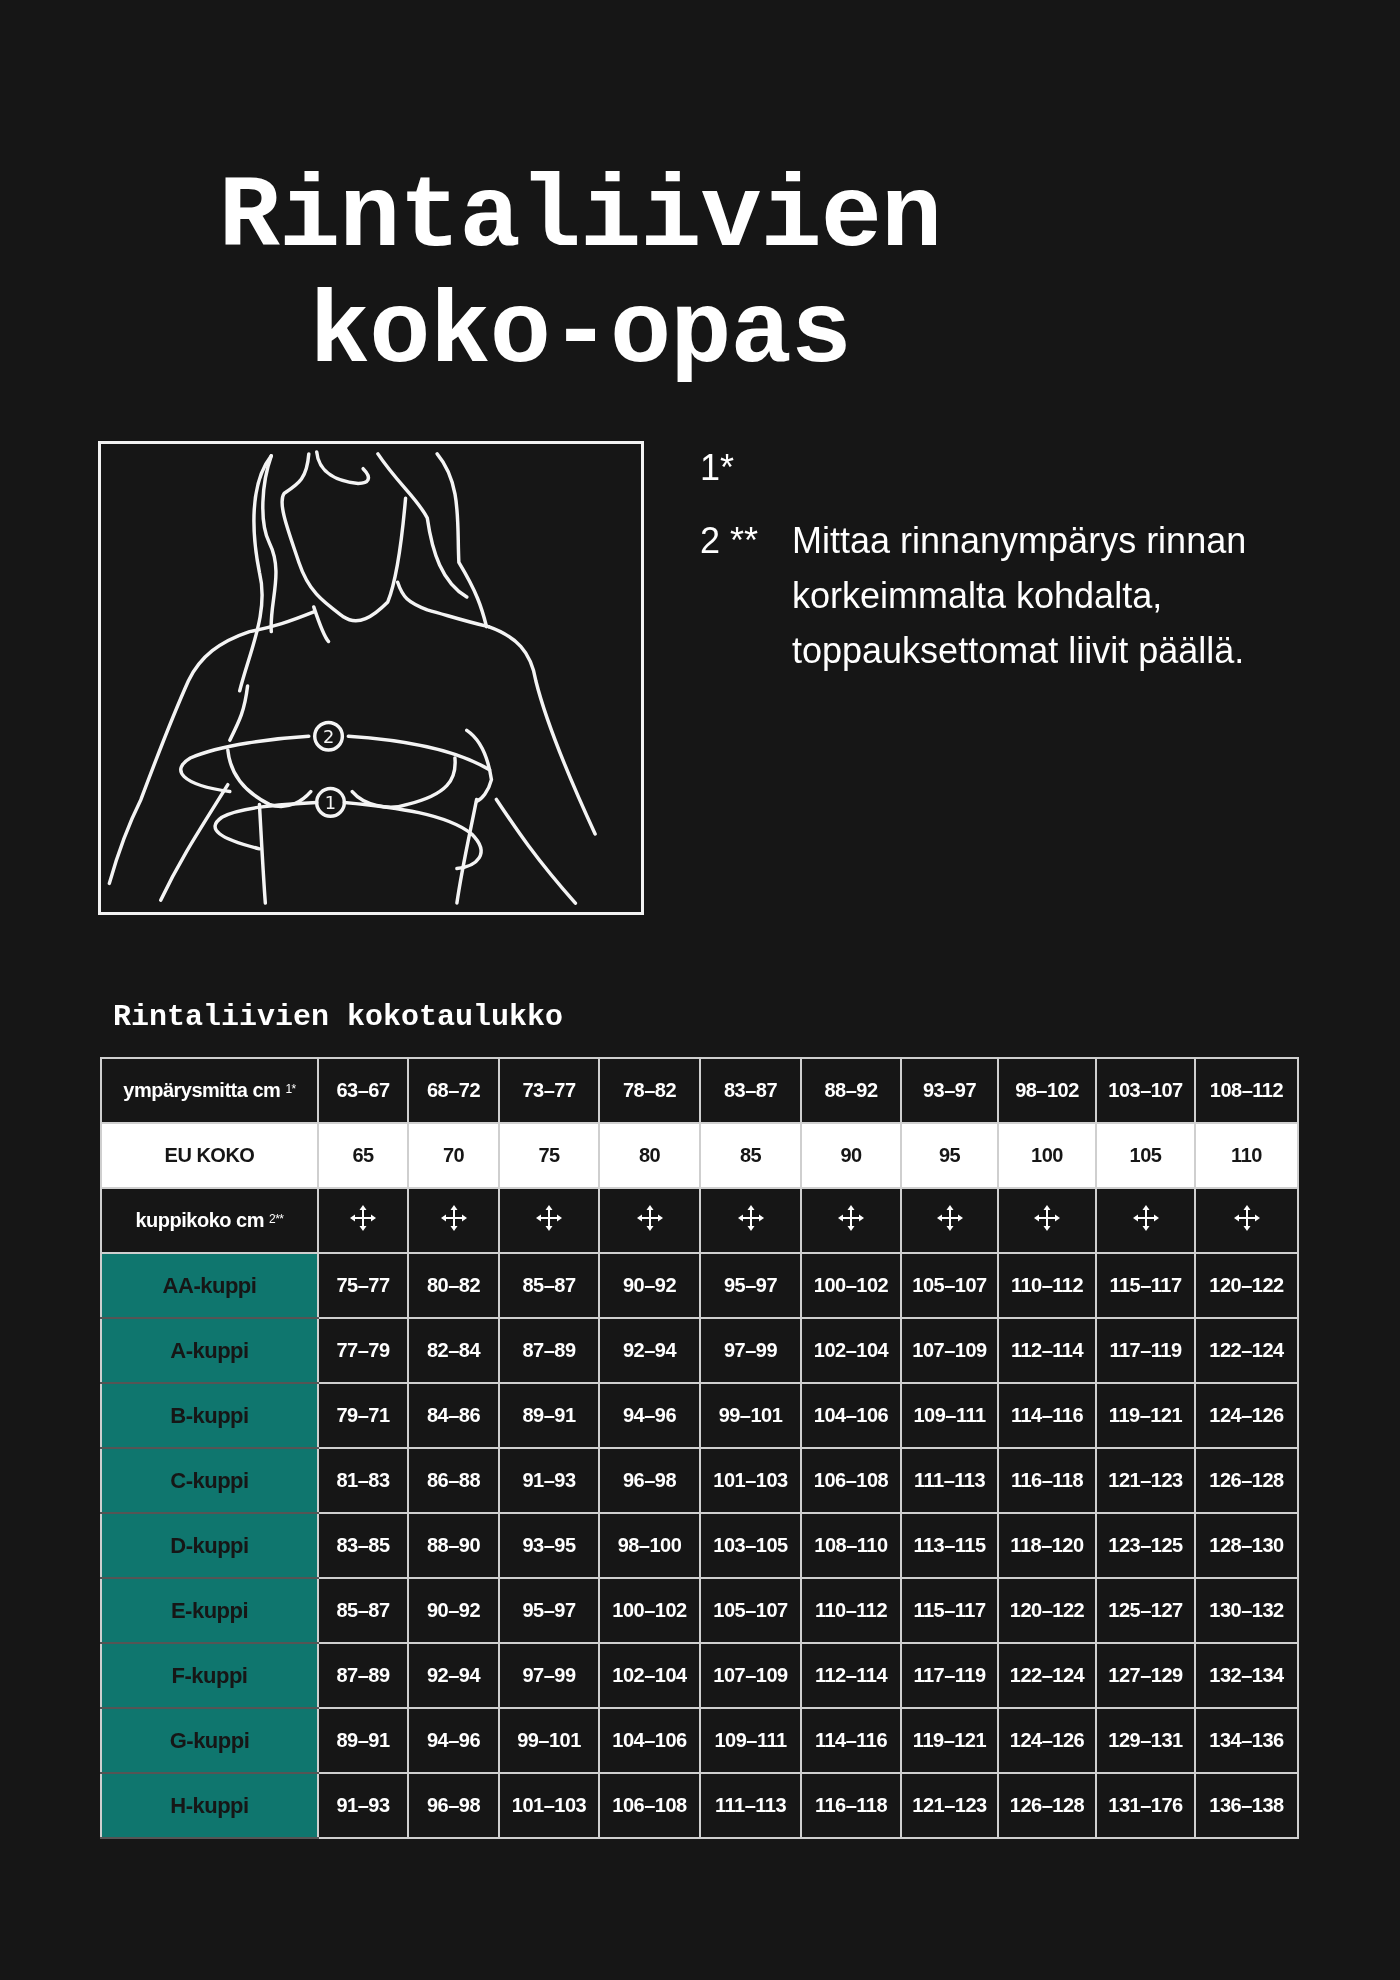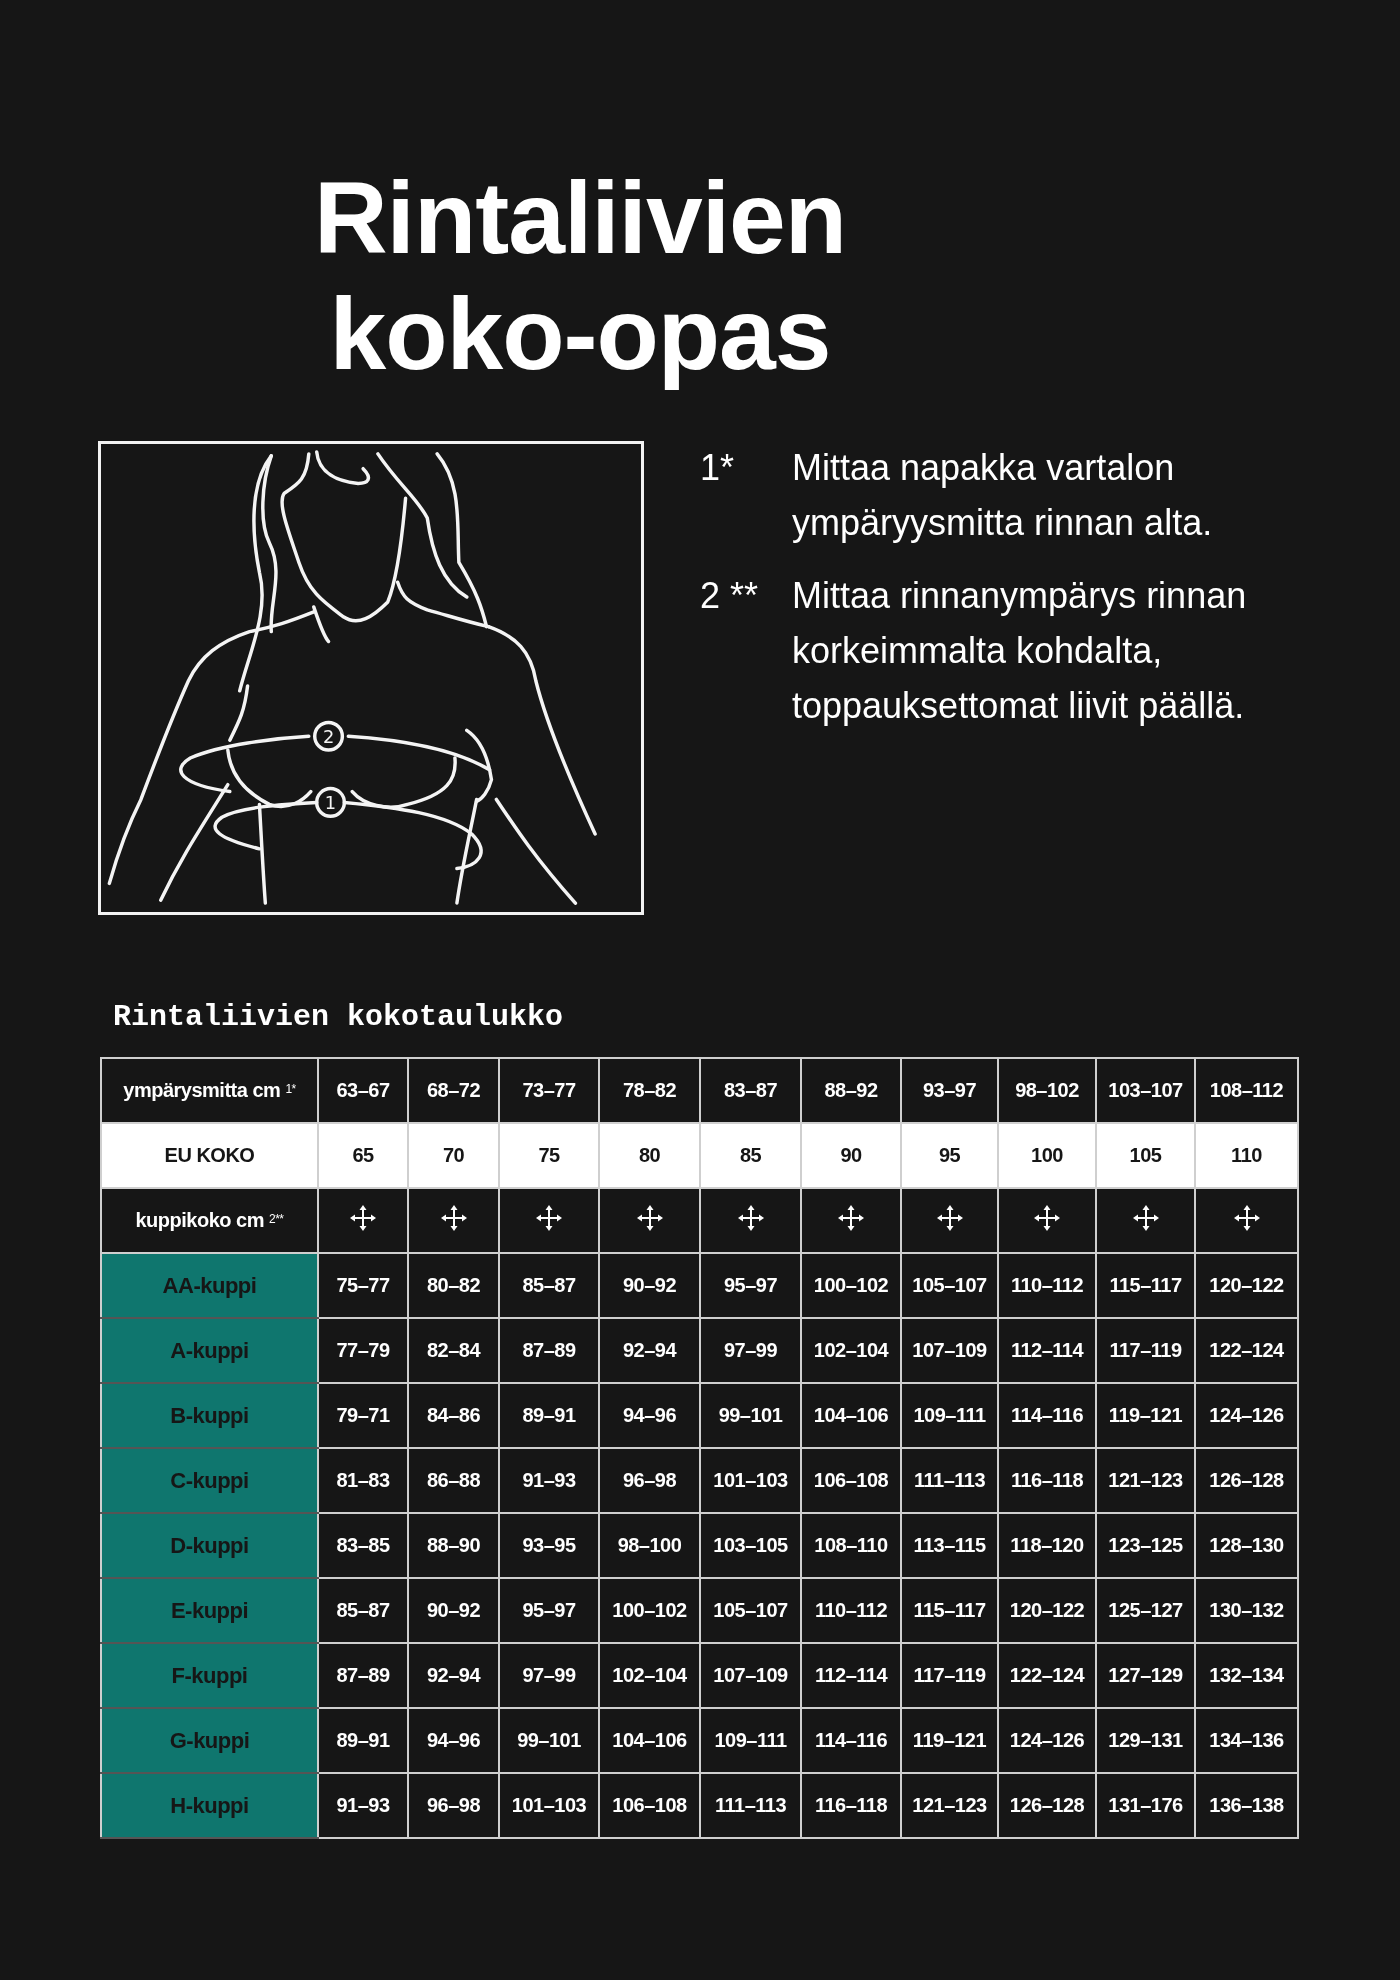--- a/index.html
+++ b/index.html
@@ -4,21 +4,21 @@
 <style>
   html, body { margin:0; padding:0; }
   body {
     width:1400px; height:1980px; background:#161616; color:#fff;
     font-family:"Liberation Sans", "DejaVu Sans", sans-serif;
     position:relative; overflow:hidden;
   }
   .title {
     position:absolute; left:0; width:1160px; top:92px; text-align:center;
     font-size:102px; line-height:116px; font-weight:bold; letter-spacing:-1px;
-    font-family:Liberation Sans, sans-serif;
+    font-family:Liberation Mono, monospace;
   }
   .title span { display:block; }
   .illustration {
     position:absolute; left:98px; top:441px; width:546px; height:474px;
     border:3px solid #f2f2f2; box-sizing:border-box;
   }
   .illustration svg { position:absolute; left:0; top:0; width:100%; height:100%; }
   .steps { position:absolute; left:700px; top:440px; width:640px; }
   .step { display:flex; margin-bottom:18px; }
   .step-num { width:92px; font-size:36px; line-height:55px; font-weight:300; }
@@ -80,21 +80,20 @@
     <path d="M128 345 C100 390 80 420 60 462"></path>
     <path d="M400 360 C420 390 440 420 480 465"></path>
     <text x="230" y="303" fill="#f4f4f4" stroke="none" font-size="18" text-anchor="middle" font-family="DejaVu Sans, sans-serif">2</text>
     <text x="232" y="370" fill="#f4f4f4" stroke="none" font-size="18" text-anchor="middle" font-family="DejaVu Sans, sans-serif">1</text>
   </svg>
 </div>
 
 <div class="steps">
   <div class="step">
     <div class="step-num">1*</div>
-    <div class="step-text">Mittaa napakka vartalon ympäryysmitta rinnan alta.</div>
   </div>
   <div class="step">
     <div class="step-num">2 **</div>
     <div class="step-text">Mittaa rinnanympärys rinnan korkeimmalta kohdalta, toppauksettomat liivit päällä.</div>
   </div>
 </div>
 
 <div class="table-title">Rintaliivien kokotaulukko</div>
 
 <table class="size">

